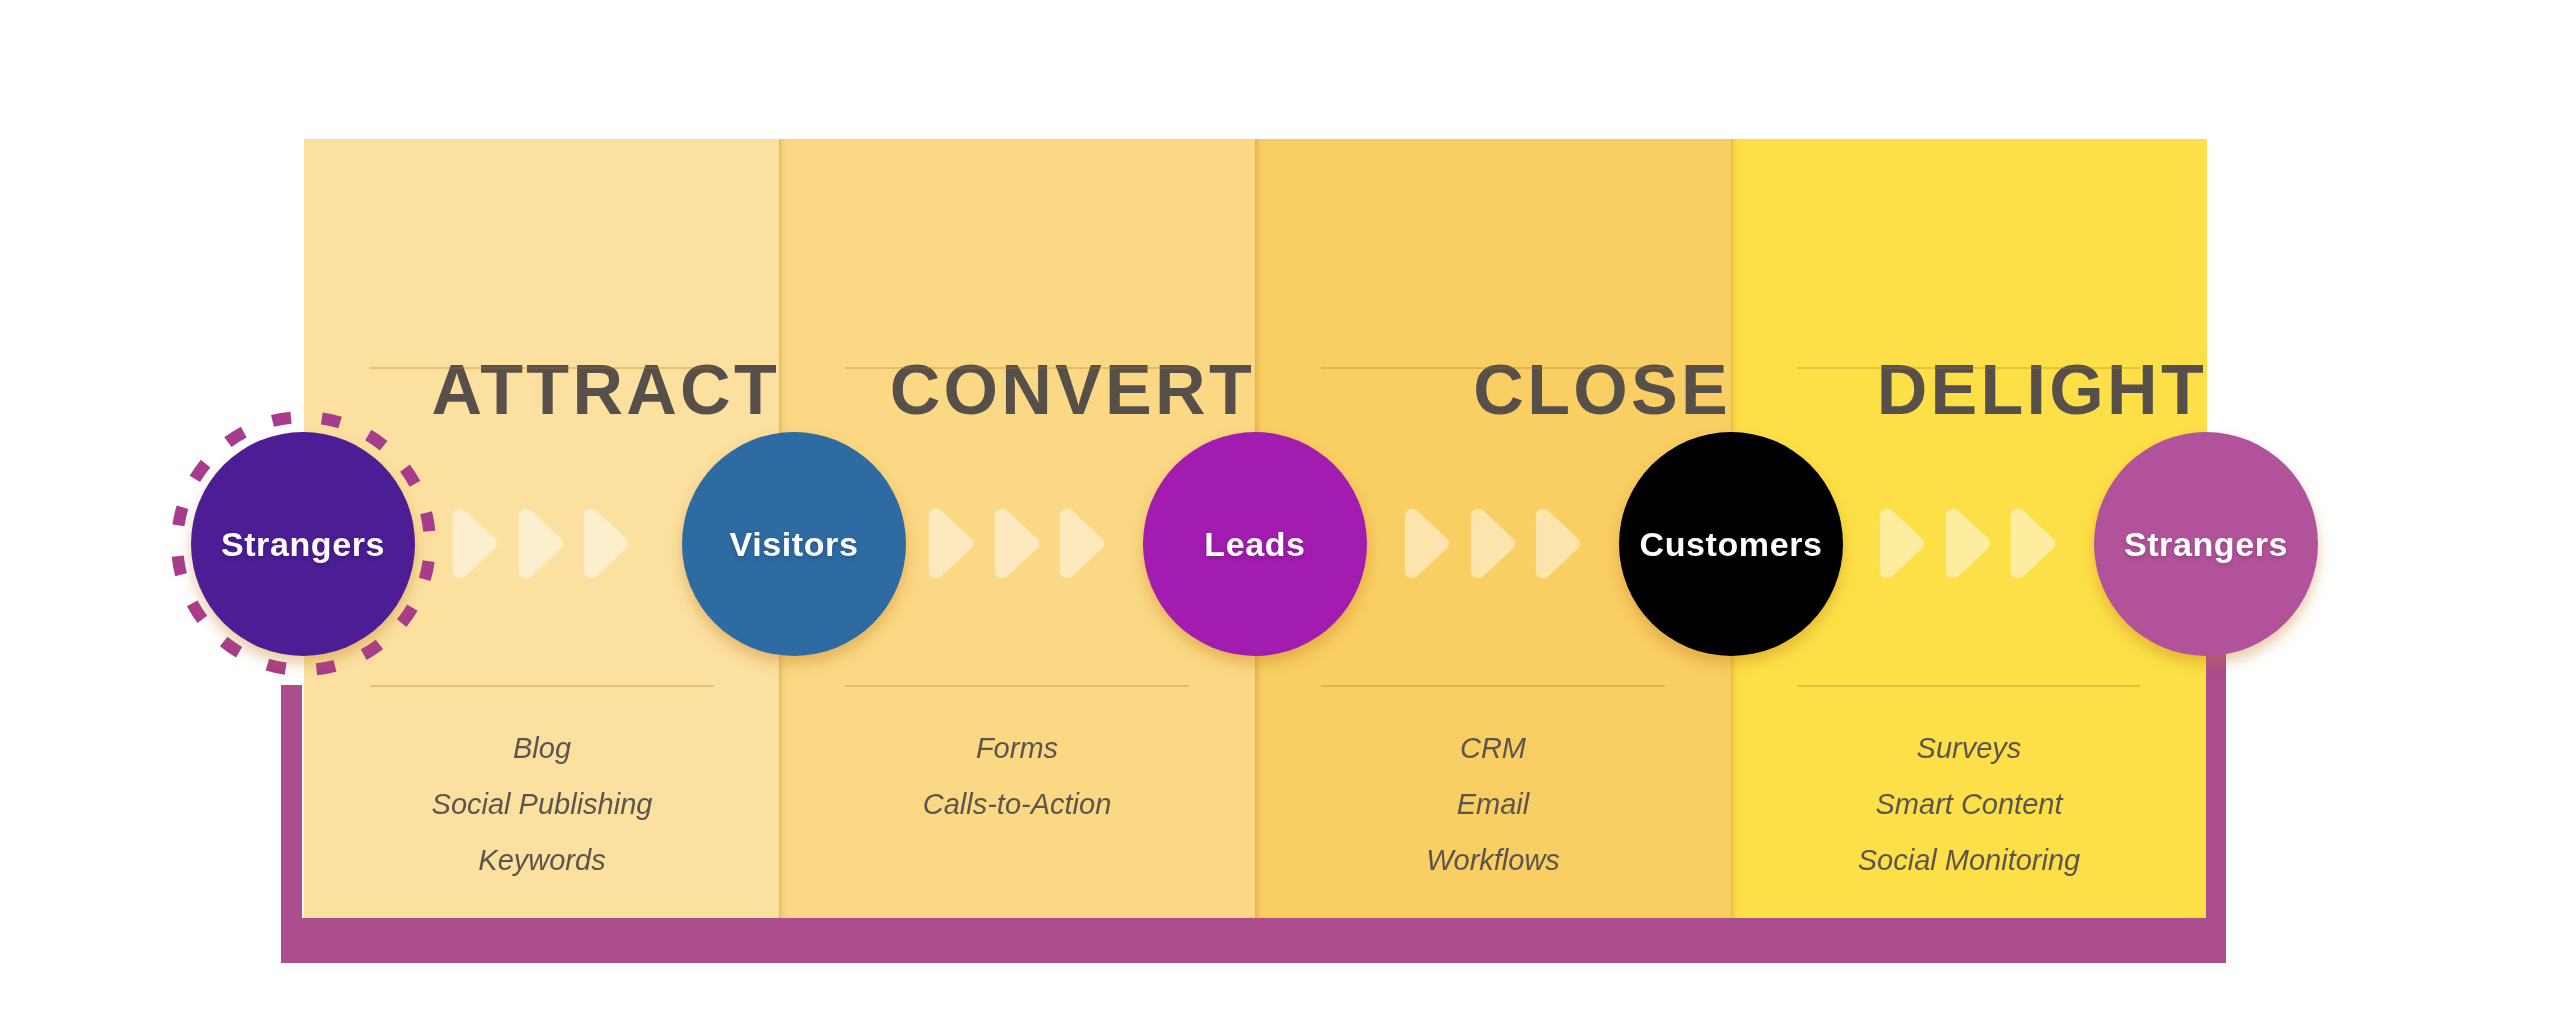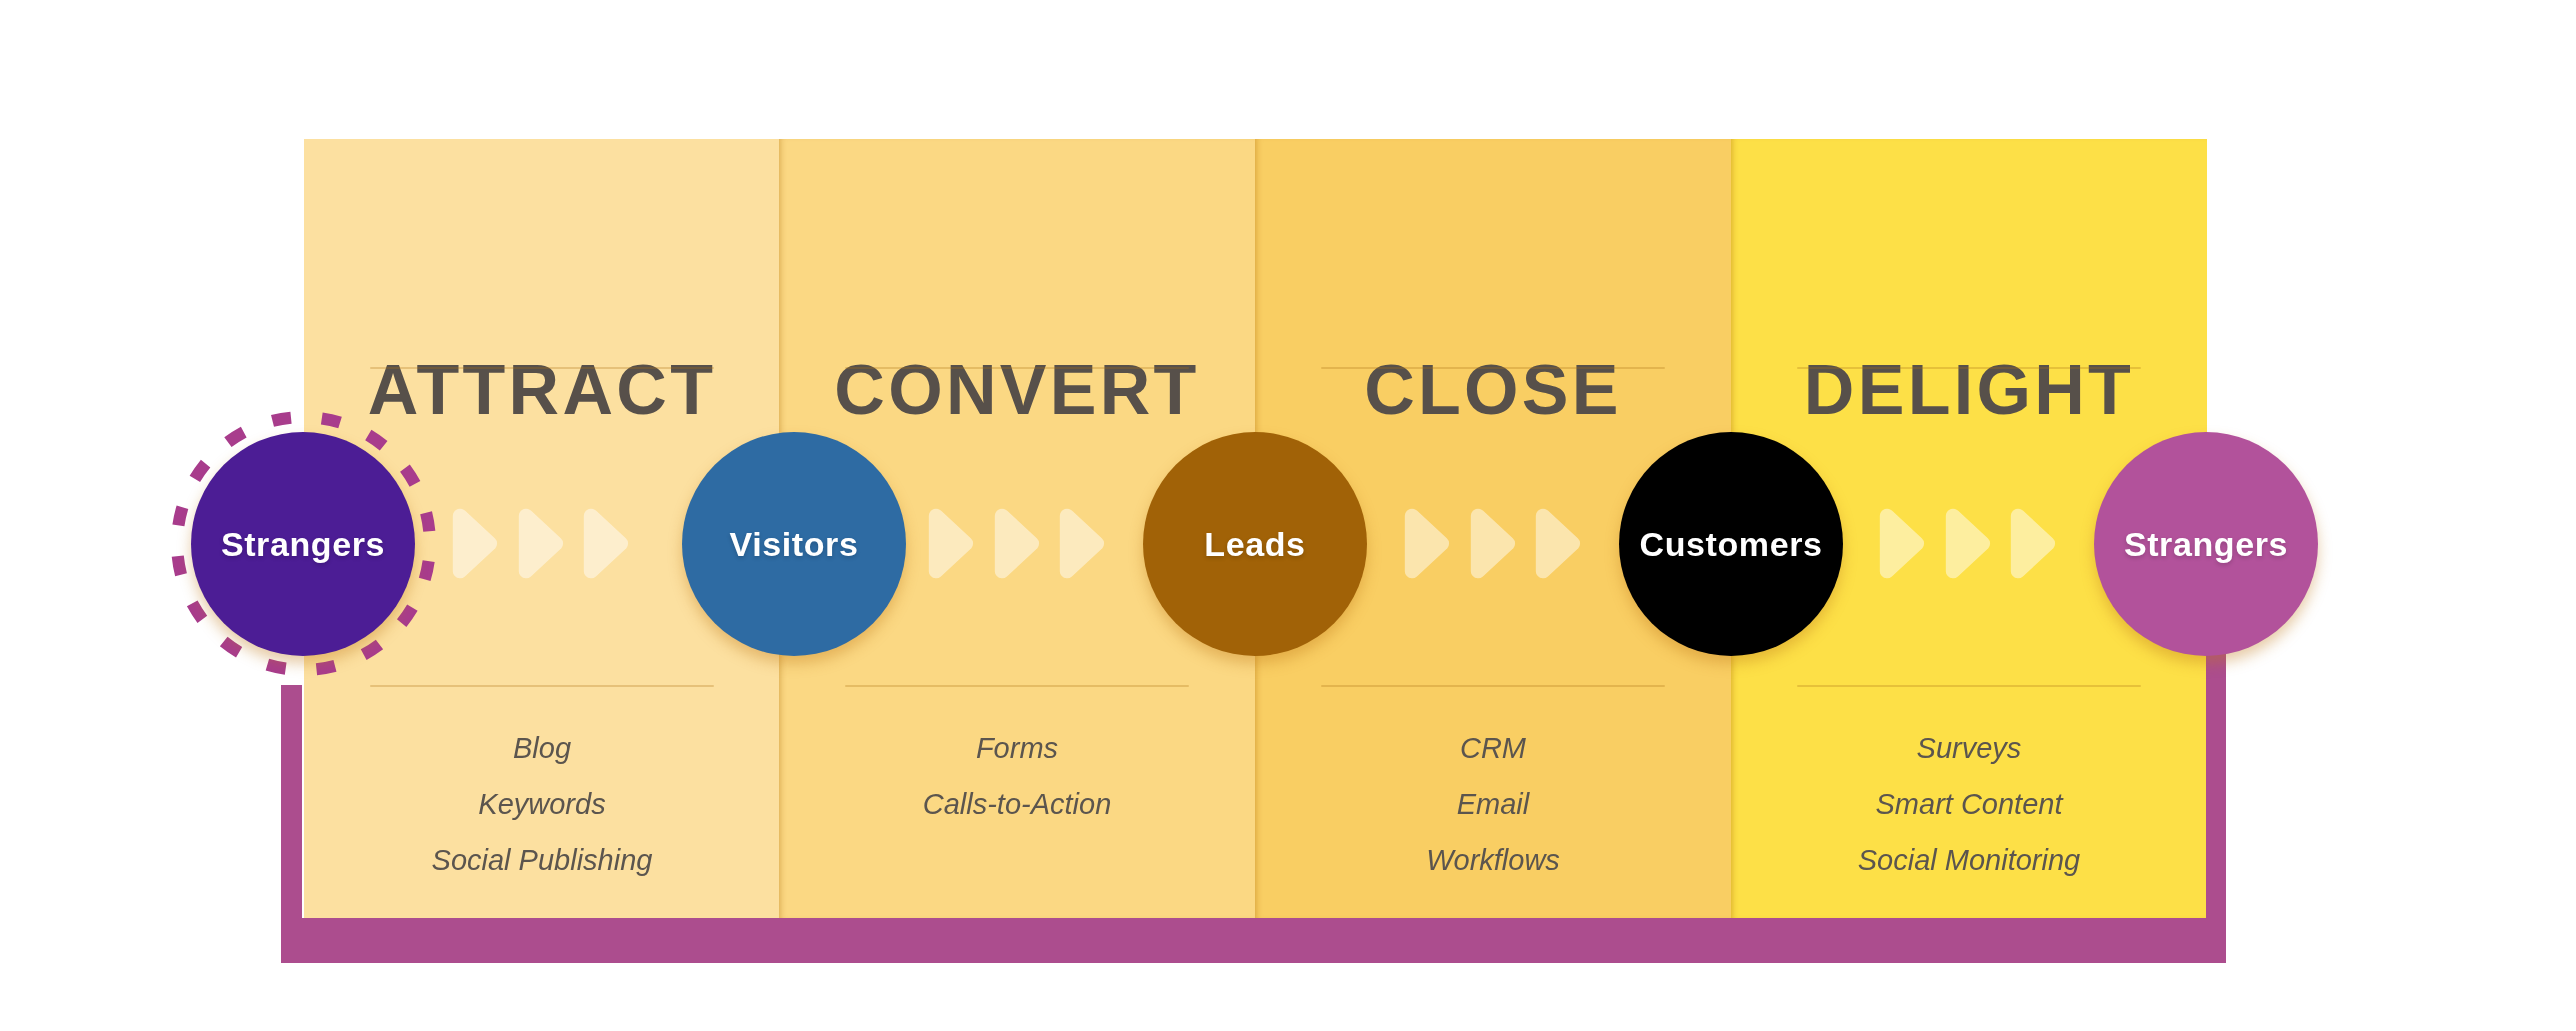--- a/index.html
+++ b/index.html
@@ -16,21 +16,21 @@
   }
   .panel.p0{left:304px;background:#FCE0A0;}
   .panel.p1{left:779px;background:#FBD883;}
   .panel.p2{left:1255px;background:#F9CE63;}
   .panel.p3{left:1731px;background:#fde047;}
   .panel.p1,.panel.p2,.panel.p3{
     box-shadow:inset 5.5px 0 6.6px -4.4px rgba(176,108,12,.45);
   }
   .stage-header{
     position:absolute;top:216px;left:0;width:100%;
-    text-align:center;
+    text-align:right;
     font-size:70px;font-weight:700;letter-spacing:3.3px;
     color:#57504A;line-height:1;
   }
   .hdiv{
     position:absolute;top:228px;left:66px;right:66px;height:2.2px;
     background:rgba(171,116,23,.28);border-radius:1.1px;
   }
   .ldiv{
     position:absolute;top:546px;left:66px;right:66px;height:2.2px;
     background:rgba(171,116,23,.28);border-radius:1.1px;
@@ -60,35 +60,35 @@
   .ring-svg{position:absolute;left:160px;top:400px;width:287px;height:287px;}
   .circle{
     position:absolute;top:432px;width:224px;height:224px;border-radius:50%;
     display:flex;align-items:center;justify-content:center;
     color:#fff;font-weight:700;font-size:34px;letter-spacing:0.6px;
     box-shadow:0 7.7px 14.3px rgba(193,120,26,.38);
     text-shadow:0 2.2px 4.4px rgba(0,0,0,.18);
   }
   .circle.c0{left:191px;background:#4c1d95;}
   .circle.c1{left:682px;background:#2E6BA3;}
-  .circle.c2{left:1143px;background:#a16207;}
+  .circle.c2{left:1143px;background:#a21caf;}
   .circle.c3{left:1619px;background:#000000;}
   .circle.c4{left:2094px;background:#B2529B;}
 </style>
 </head>
 <body>
 
 <div class="panel p0">
   <div class="stage-header">ATTRACT</div>
   <div class="hdiv"></div>
   <div class="ldiv"></div>
   <ul class="tool-list">
     <li>Blog</li>
+    <li>Social Publishing</li>
     <li>Keywords</li>
-    <li>Social Publishing</li>
   </ul>
 </div>
 
 <div class="panel p1">
   <div class="stage-header">CONVERT</div>
   <div class="hdiv"></div>
   <div class="ldiv"></div>
   <ul class="tool-list">
     <li>Forms</li>
     <li>Calls-to-Action</li>

